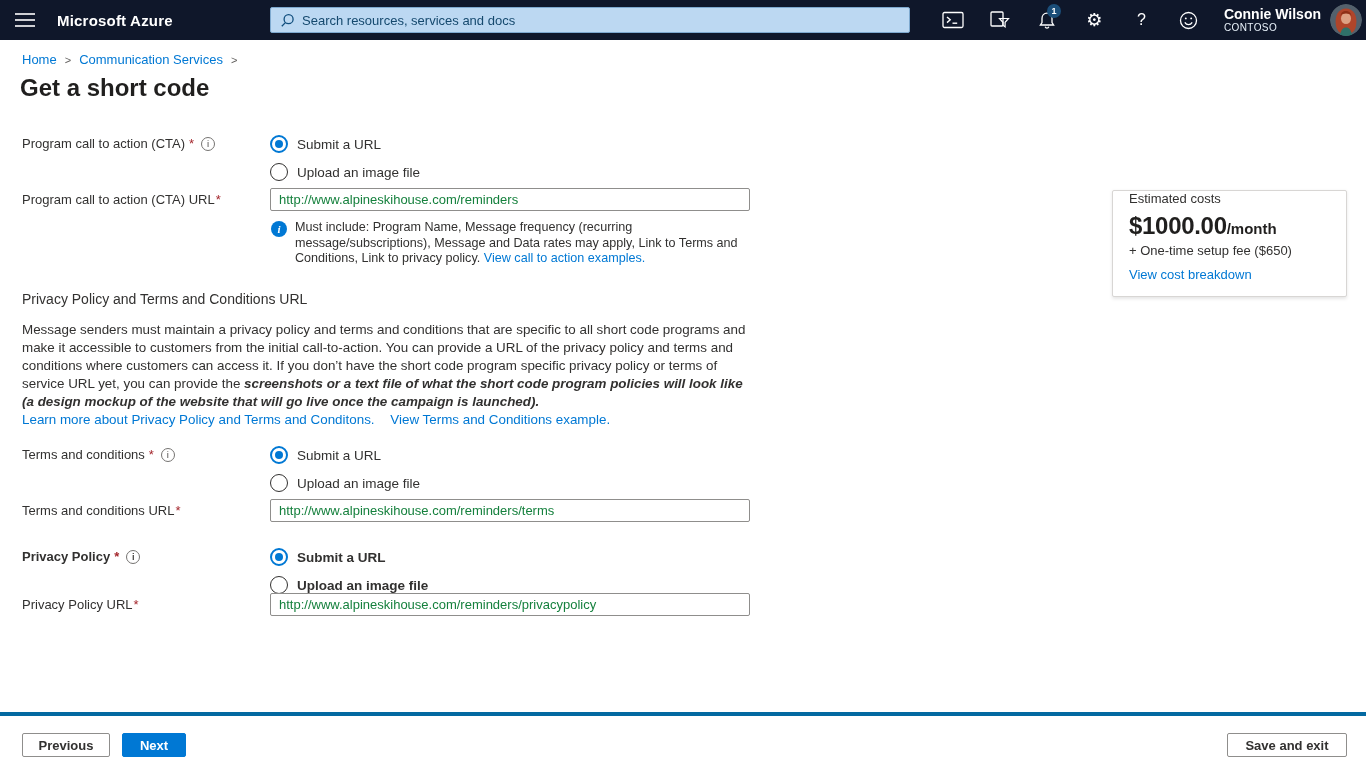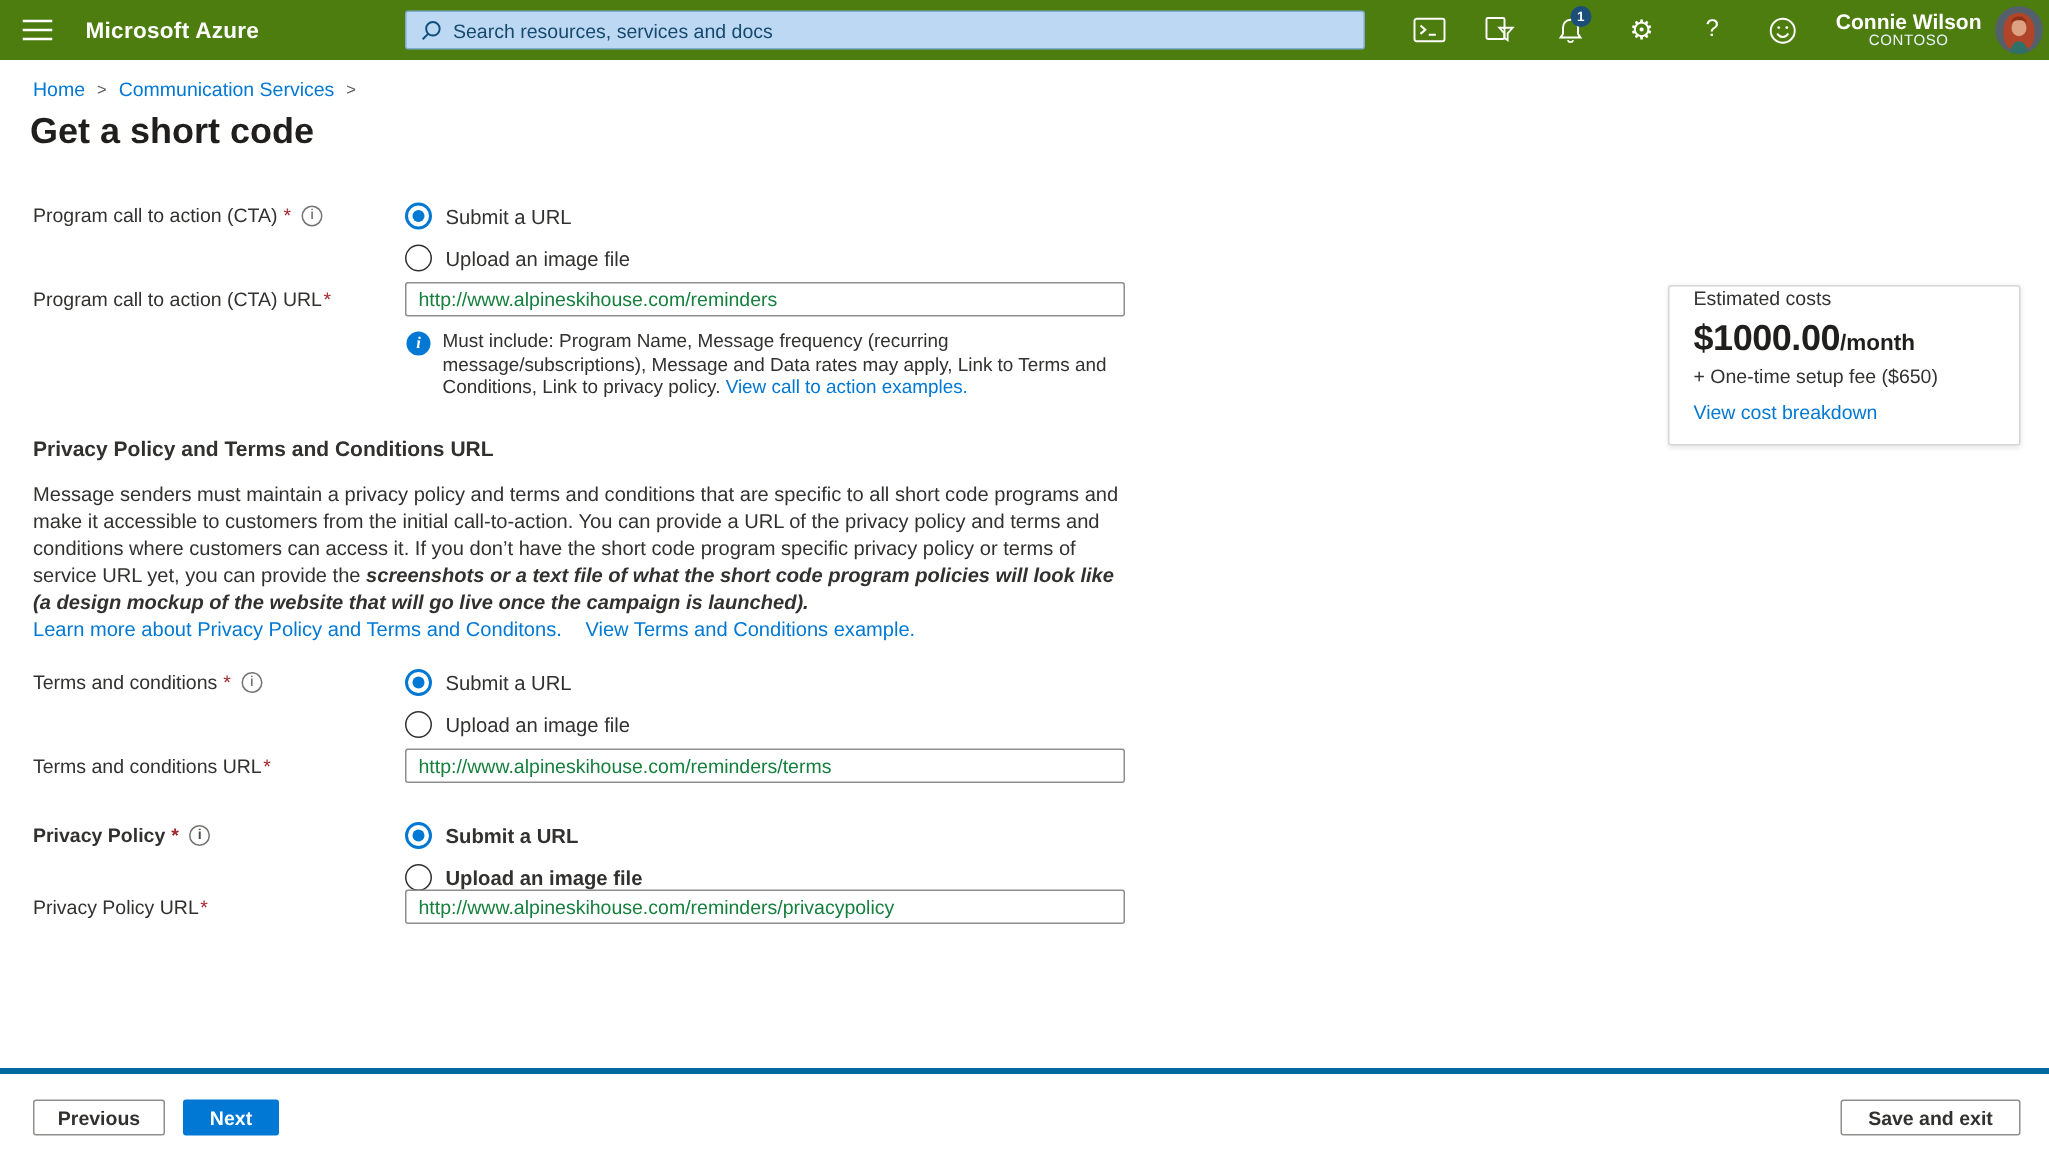--- a/index.html
+++ b/index.html
@@ -1,32 +1,32 @@
 <!DOCTYPE html>
 <html><head>
 <meta charset="utf-8">
 <style>
   * { margin:0; padding:0; box-sizing:border-box; }
   body { font-family:"Liberation Sans", sans-serif; background:#fff; }
   .screen { position:relative; width:1366px; height:768px; background:#fff; overflow:hidden; color:#323130; font-size:13px; }
 
   
-  .topbar { position:absolute; top:0; left:0; width:100%; height:40px; background:#4d7c0f; display:flex; align-items:center; color:#fff; z-index:5; }
+  .topbar { position:absolute; top:0; left:0; width:100%; height:40px; background:#0f172a; display:flex; align-items:center; color:#fff; z-index:5; }
   .hamburger { width:50px; height:40px; display:flex; align-items:center; justify-content:center; cursor:pointer; }
   .brand { font-size:15px; font-weight:600; letter-spacing:.2px; margin-left:7px; cursor:pointer; }
   .searchbox { position:absolute; left:270px; top:7px; width:640px; height:26px; background:#bcd8f2; border:1px solid #7ea9cf; border-radius:2px; display:flex; align-items:center; padding:0 9px; }
   .searchbox svg { flex:0 0 auto; margin-right:7px; }
   .searchbox input { flex:1; background:transparent; border:none; outline:none; font-size:13px; color:#0b3a60; font-family:inherit; }
   .searchbox input::placeholder { color:#15496e; opacity:1; }
   .topbar-right { position:absolute; right:0; top:0; height:40px; display:flex; align-items:center; }
   .tb-icon { width:47px; height:40px; display:flex; align-items:center; justify-content:center; position:relative; cursor:pointer; }
   .glyph-icon { font-size:18px; line-height:1; color:#fff; }
   .help-glyph { font-size:16px; }
   .badge { position:absolute; top:4px; right:10px; min-width:14px; height:14px; border-radius:7px; background:#1b4e79; color:#fff; font-size:9px; font-weight:600; display:flex; align-items:center; justify-content:center; padding:0 3px; }
-  .user { text-align:center; line-height:1.15; margin:0 9px 0 12px; cursor:pointer; }
+  .user { text-align:left; line-height:1.15; margin:0 9px 0 12px; cursor:pointer; }
   .user-name { font-size:14px; font-weight:600; }
   .user-org { font-size:10px; letter-spacing:.4px; color:#eaf3fb; }
   .avatar { width:32px; height:32px; border-radius:50%; overflow:hidden; margin-right:4px; cursor:pointer; flex:0 0 auto; }
 
   
   .breadcrumb { position:absolute; top:52px; left:22px; font-size:13px; display:flex; align-items:center; }
   .crumb { color:#0078d4; text-decoration:none; cursor:pointer; }
   .crumb-sep { color:#605e5c; margin:0 8px; font-size:11px; }
   .page-title { position:absolute; top:74px; left:20px; font-size:24px; font-weight:600; color:#201f1e; }
 
@@ -44,21 +44,21 @@
   .radio.checked { border:2px solid #0078d4; }
   .radio.checked::after { content:""; position:absolute; inset:3px; border-radius:50%; background:#0078d4; }
   .radio-label { font-size:13.5px; }
   .text-input { width:480px; height:23px; border:1px solid #8f8e8c; border-radius:2px; padding:0 8px; font-size:13px; color:#15803d; font-family:inherit; background:#fff; }
 
   .info-note { position:absolute; left:270px; top:220px; width:482px; display:flex; }
   .info-icon { flex:0 0 16px; width:16px; height:16px; border-radius:50%; background:#0078d4; color:#fff; font-size:11px; font-weight:700; font-style:italic; display:flex; align-items:center; justify-content:center; margin:1px 8px 0 1px; font-family:"Liberation Serif", serif; }
   .note-text { font-size:12.6px; line-height:15.7px; color:#323130; width:455px; }
   .link { color:#0078d4; text-decoration:none; cursor:pointer; }
 
-  .section-heading { position:absolute; left:22px; top:291px; font-size:14px; font-weight:700; color:#323130; }
+  .section-heading { position:absolute; left:22px; top:291px; font-size:14px; font-weight:400; color:#323130; }
   .policy-text { position:absolute; left:22px; top:321px; width:736px; font-size:13.4px; line-height:18px; color:#323130; }
   .bold-italic { font-weight:700; font-style:italic; }
   .policy-links { position:absolute; left:22px; top:412px; font-size:13.4px; }
   .policy-links a + a { margin-left:12px; }
 
   
   .cost-card { position:absolute; left:1112px; top:190px; width:235px; background:#fff; border:1px solid #d8d6d4; border-radius:2px; box-shadow:0 1.2px 3.6px rgba(0,0,0,.1); padding:0 16px 14px; }
   .cost-title { font-size:13px; color:#323130; }
   .cost-price { margin-top:6px; color:#201f1e; }
   .price-main { font-size:24px; font-weight:700; letter-spacing:-.3px; }

